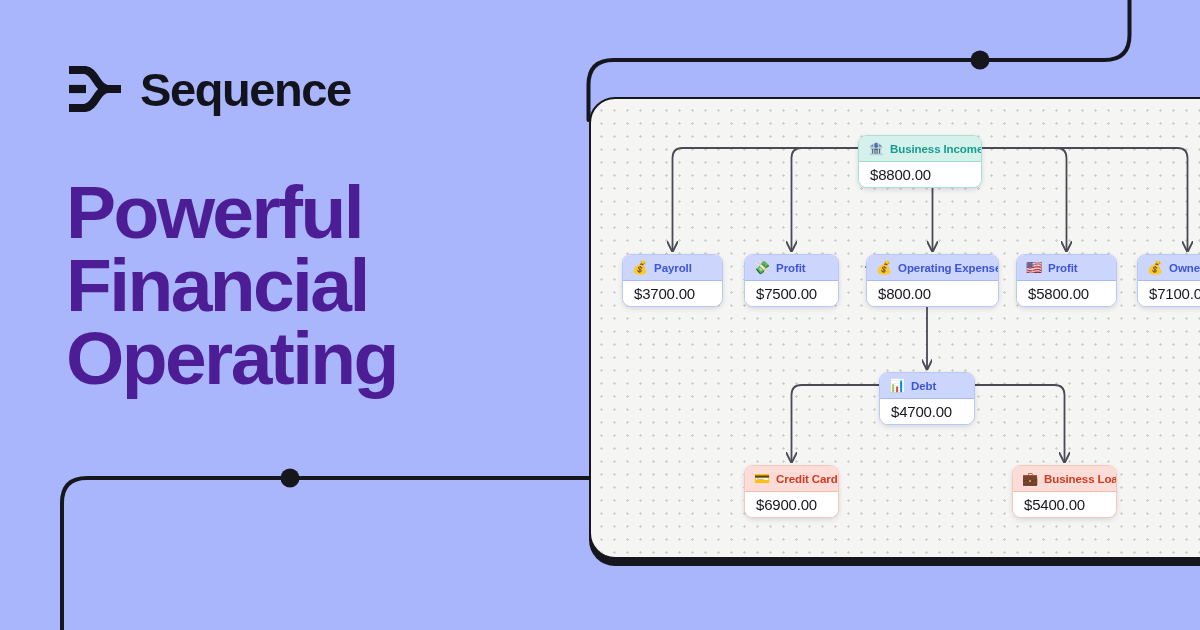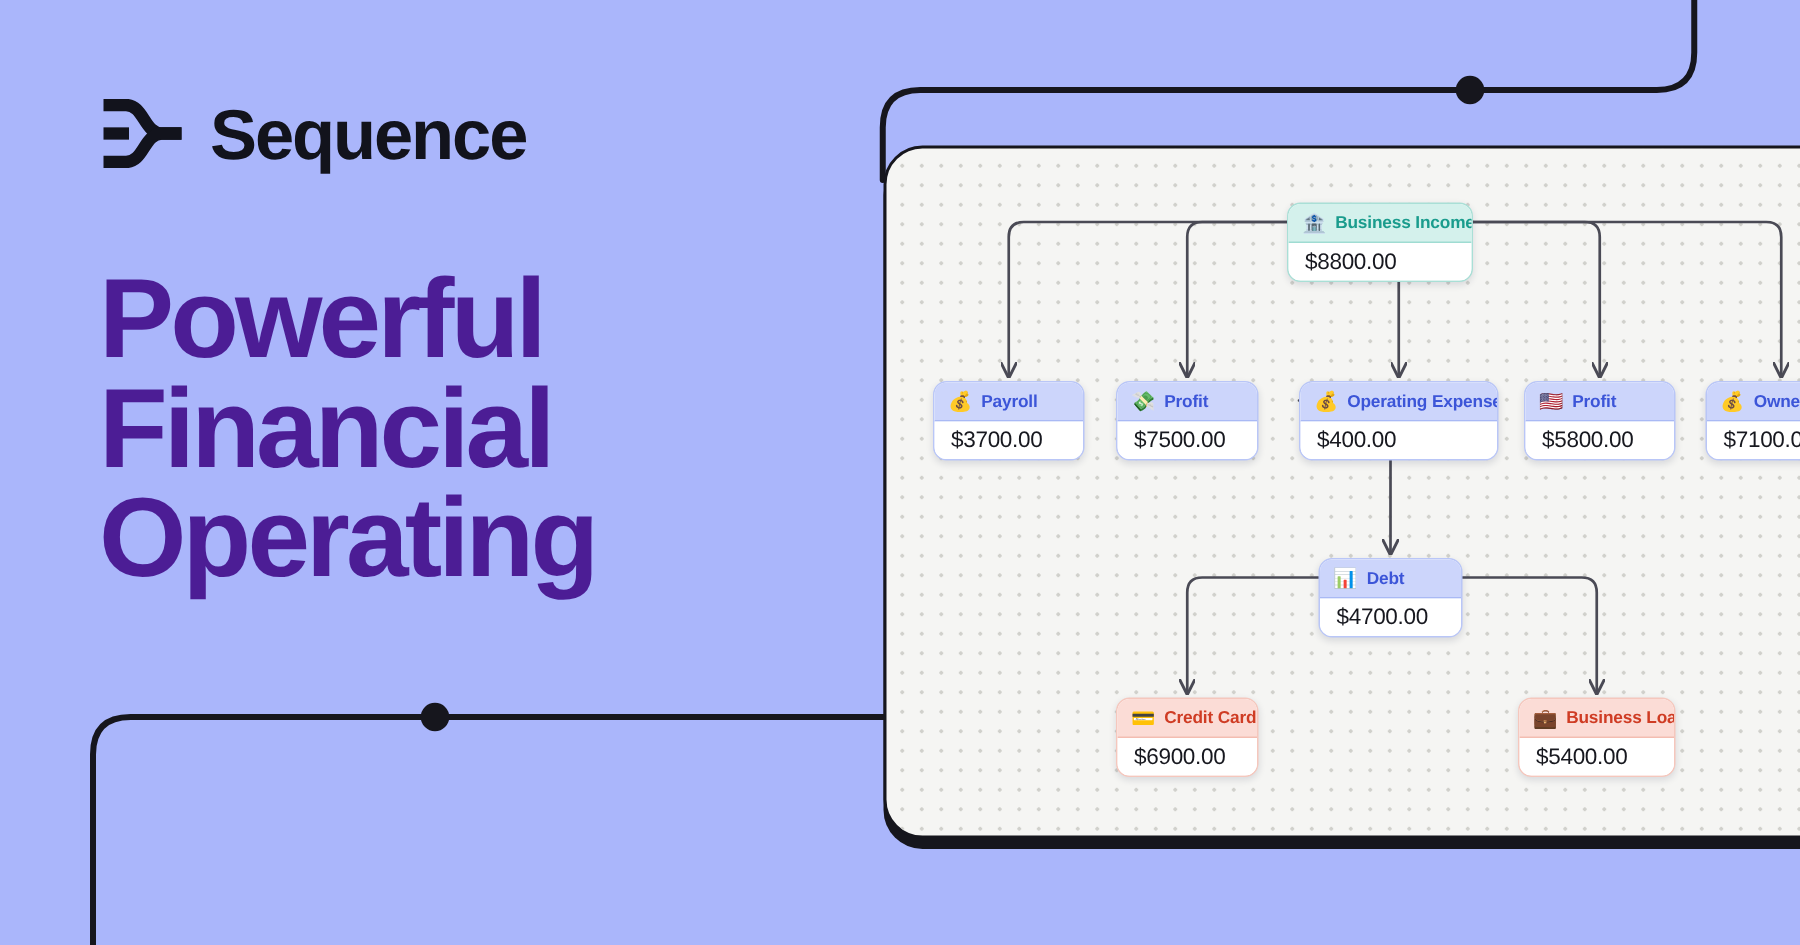--- a/index.html
+++ b/index.html
@@ -219,21 +219,21 @@
             <span class="node-emoji">💸</span>
             <span>Profit</span>
           </div>
           <div class="node-body">$7500.00</div>
         </div>
         <div class="node v-blue" style="left: 275px; top: 155px; width: 133px;">
           <div class="node-head">
             <span class="node-emoji">💰</span>
             <span>Operating Expenses</span>
           </div>
-          <div class="node-body">$400.00</div>
+          <div class="node-body">$800.00</div>
         </div>
         <div class="node v-blue" style="left: 425px; top: 155px; width: 101px;">
           <div class="node-head">
             <span class="node-emoji">🇺🇸</span>
             <span>Profit</span>
           </div>
           <div class="node-body">$5800.00</div>
         </div>
         <div class="node v-blue" style="left: 546px; top: 155px; width: 101px;">
           <div class="node-head">

